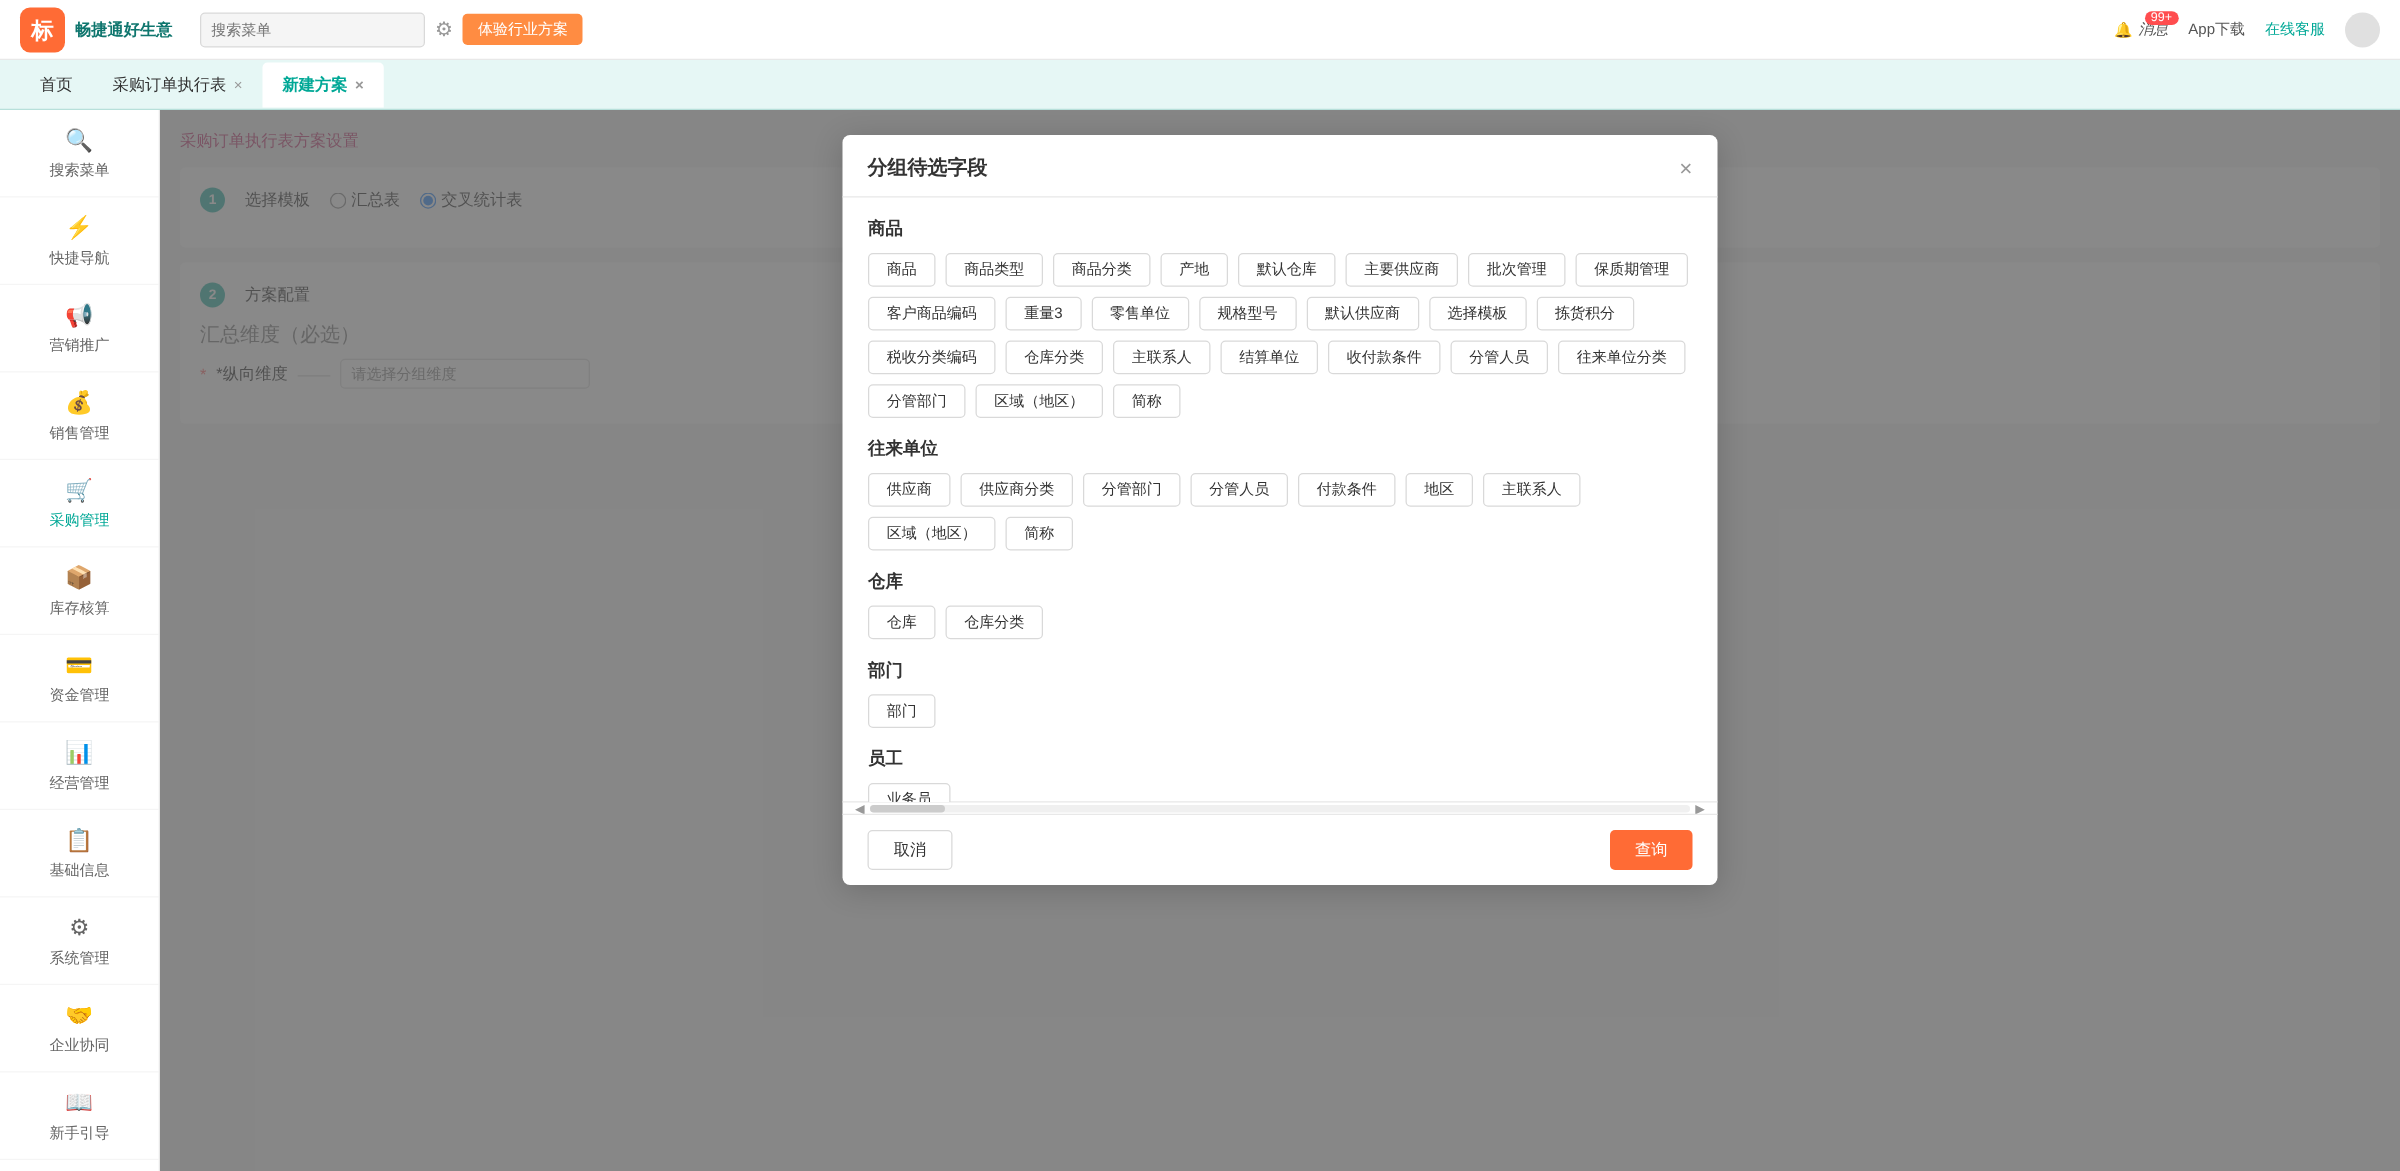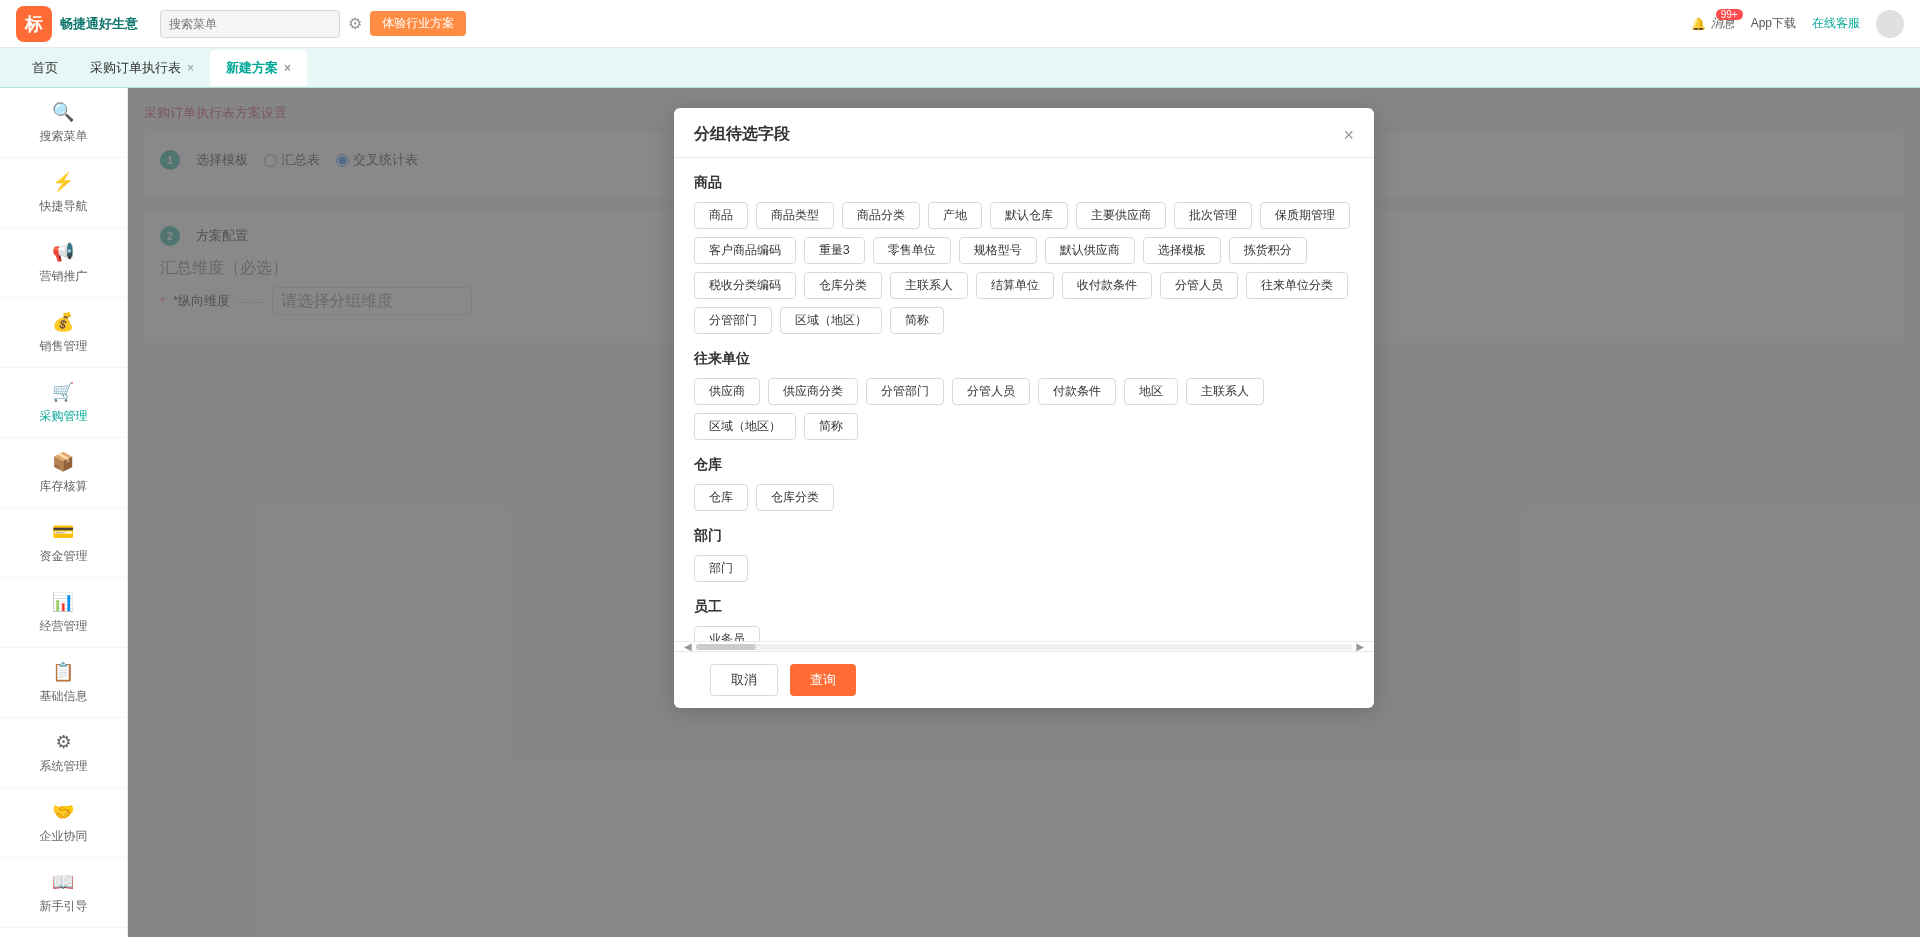--- a/index.html
+++ b/index.html
@@ -252,23 +252,23 @@
       font-size: 12px;
       color: #333;
       cursor: pointer;
       background: #fff;
       white-space: nowrap;
     }
 
     
     .modal-footer {
       display: flex;
-      justify-content: flex-start;
+      justify-content: space-between;
       gap: 12px;
-      padding: 12px 36px;
+      padding: 12px 20px;
       border-top: 1px solid #e8e8e8;
     }
     .btn-cancel {
       padding: 6px 20px;
       border: 1px solid #d9d9d9;
       border-radius: 4px;
       background: #fff;
       cursor: pointer;
       font-size: 13px;
       color: #333;
@@ -423,21 +423,21 @@
     <div class="bg-section">
       <div class="bg-row">
         <div class="step-badge">2</div>
         <span>方案配置</span>
       </div>
       <div style="color:#666;font-size:16px;margin-bottom:8px;">汇总维度（必选）</div>
       <div class="bg-row" style="gap:8px;">
         <span style="color:#ff4d4f;">*</span>
         <span>*纵向维度</span>
         <span style="color:#ccc;">——</span>
-        <input style="flex: 1 1 0%; border: 1px solid rgb(217, 217, 217); border-radius: 4px; padding: 4px 8px; font-size: 16px; max-width: 200px;" placeholder="请选择分组维度">
+        <input style="flex: 1 1 0%; border: 1px solid rgb(217, 217, 217); border-radius: 4px; padding: 4px 8px; font-size: 12px; max-width: 200px;" placeholder="请选择分组维度">
       </div>
     </div>
   </div>
 
   <div class="overlay">
     <div class="modal">
       <div class="modal-header">
         <span class="modal-title">分组待选字段</span>
         <span class="modal-close">×</span>
       </div>

